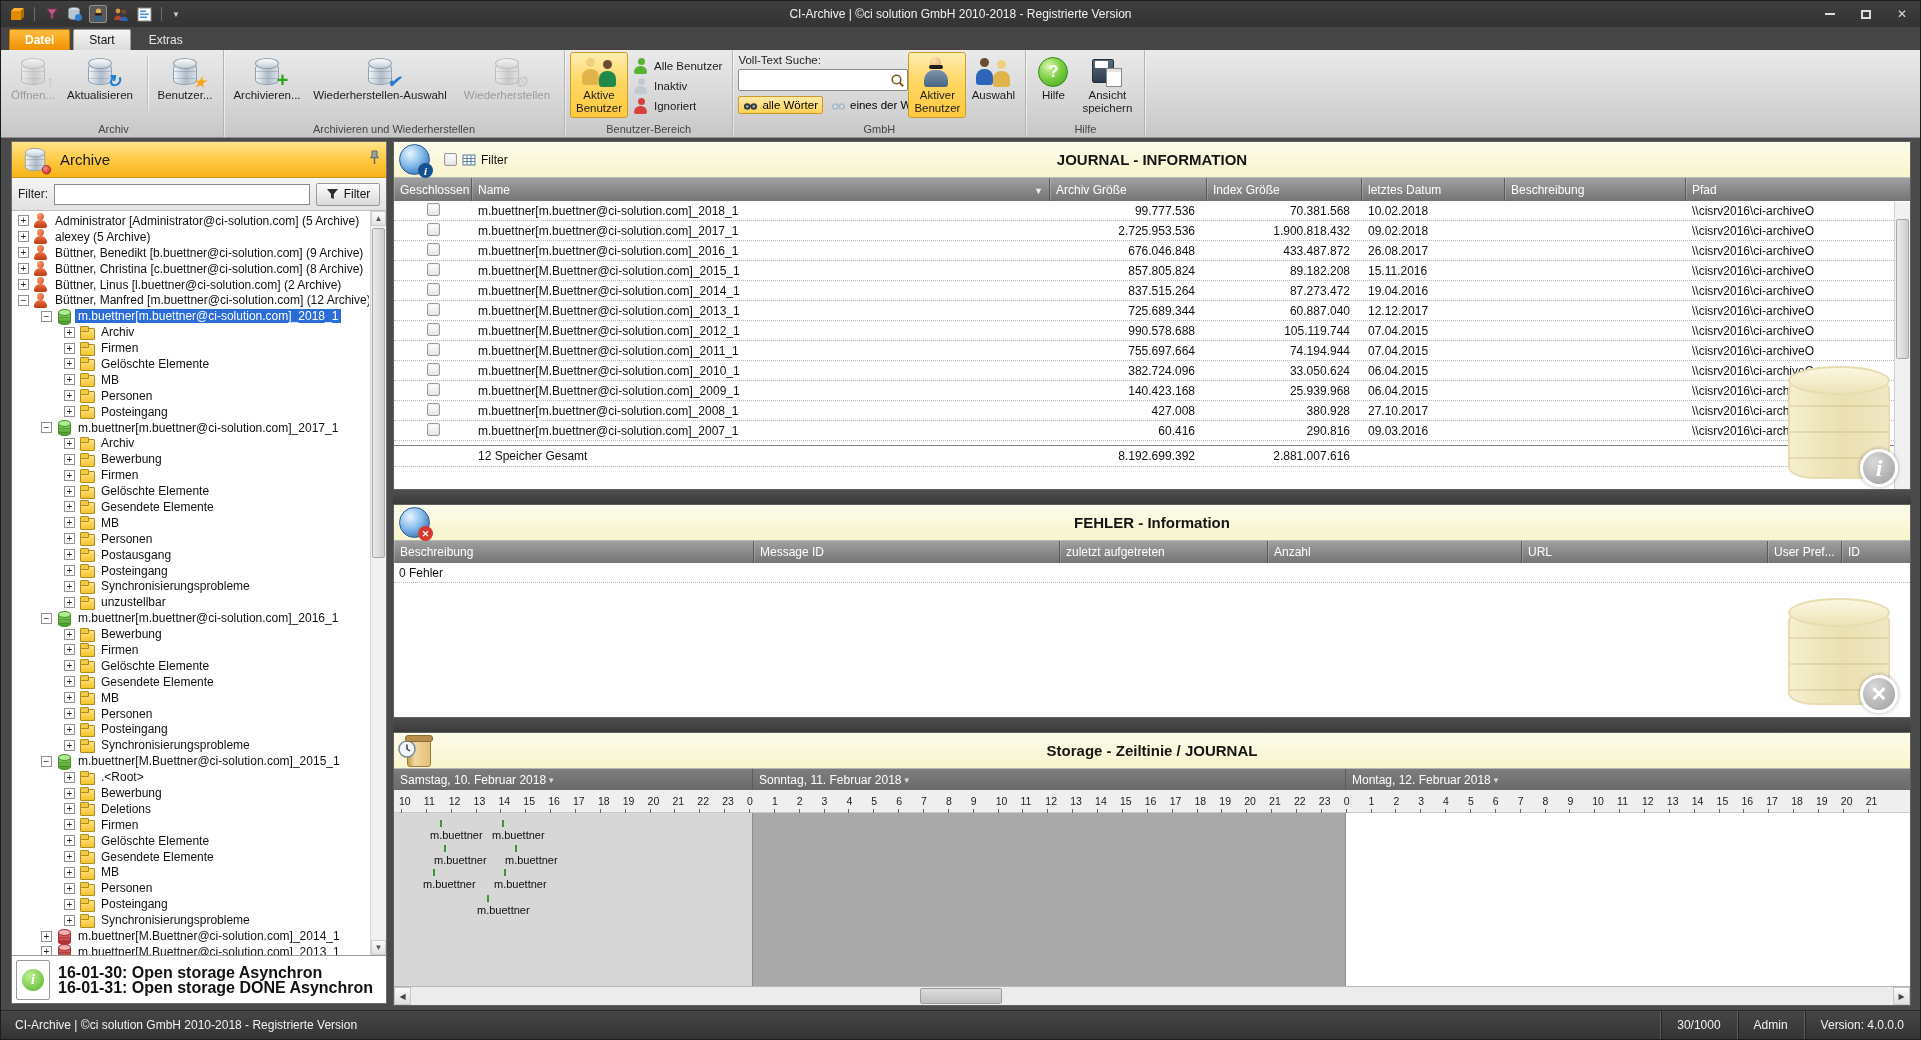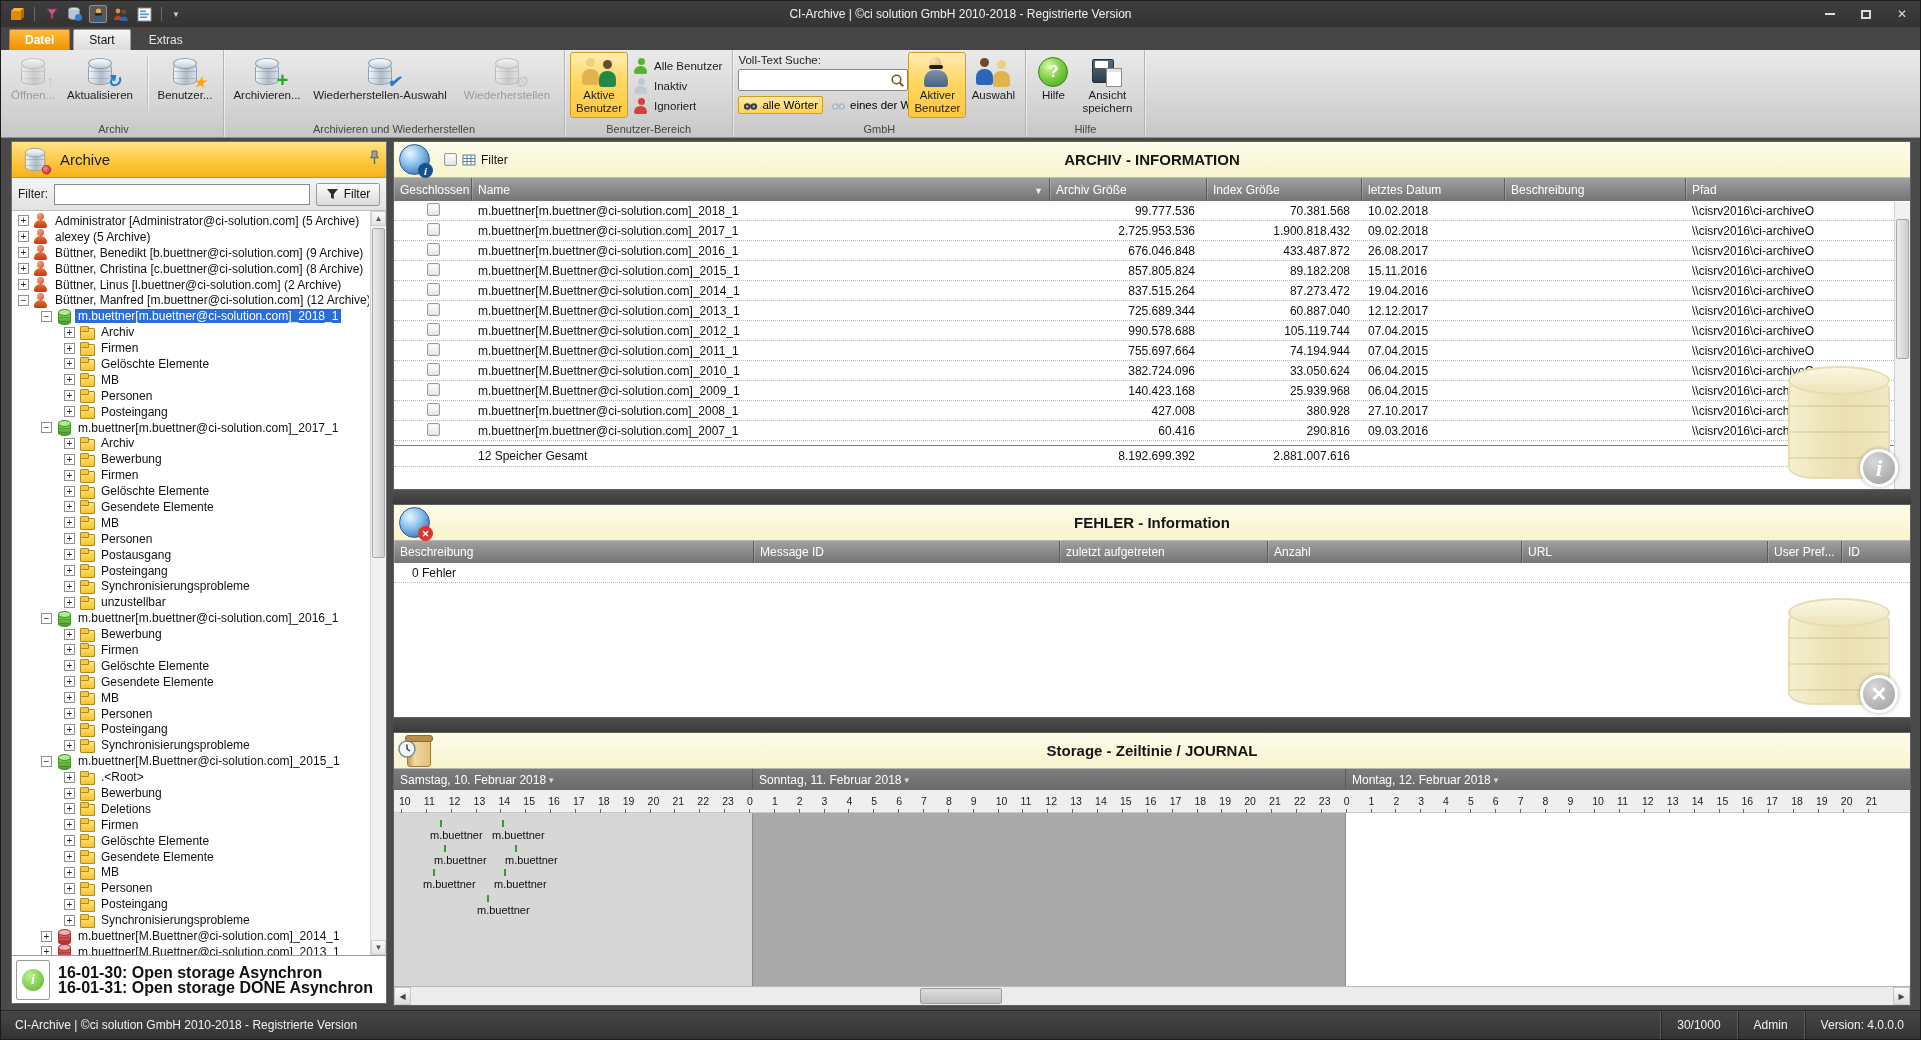--- a/index.html
+++ b/index.html
@@ -162,21 +162,21 @@
 .totalrow{display:grid;grid-template-columns:78px 578px 157px 155px 143px 181px auto;height:22px;border-top:1px solid #7e7e7e;border-bottom:1px dotted #b9b9b9;margin-top:4px;font-size:12px;align-items:center;color:#101010}
 .totalrow>div{padding:0 6px;white-space:nowrap}
 .totalrow>div:nth-child(3),.totalrow>div:nth-child(4){text-align:right;padding-right:12px}
 .avtrack{position:absolute;right:0;top:60px;bottom:0;width:16px;background:#f1f1f1;border-left:1px solid #d0d0d0}
 .avthumb{position:absolute;left:1px;right:1px;top:17px;height:140px;background:linear-gradient(90deg,#ebebeb,#cdcdcd);border:1px solid #a8a8a8;border-radius:2px}
 
 .fhead{display:grid;grid-template-columns:360px 306px 208px 254px 246px 74px auto;height:22px;background:linear-gradient(#a0a0a0,#747474);color:#fff;font-size:12px;align-items:stretch}
 .fhead>div{padding:0 6px;display:flex;align-items:center;border-right:1px solid rgba(85,85,85,.9);box-shadow:inset 1px 0 0 rgba(255,255,255,.18);overflow:hidden;white-space:nowrap}
 .fhead>div:last-child{border-right:none}
 .frow{display:grid;grid-template-columns:360px 306px 208px 254px 246px 74px auto;height:20px;border-bottom:1px dotted #b9b9b9;font-size:12px;align-items:center;color:#101010}
-.frow>div{padding:0 18px}
+.frow>div{padding:0 5px}
 
 
 .wm{position:absolute;right:12px;width:118px;pointer-events:none}
 .p-archiv .wm{bottom:2px;height:126px}
 .p-fehler .wm{bottom:4px;height:120px}
 .wm::before{content:"";position:absolute;left:8px;right:8px;top:16px;bottom:8px;background:repeating-linear-gradient(180deg,rgba(190,175,120,.3) 0 2px,transparent 2px 26px),linear-gradient(90deg,#f6efce,#eadfb0 55%,#f1e9c4);border:2px solid #e7dcb2;border-radius:26px/12px}
 .wm::after{content:"";position:absolute;left:8px;right:8px;top:5px;height:25px;background:linear-gradient(#fbf7e2,#eee3b8);border:2px solid #e7dcb2;border-radius:50%}
 .wbadge{position:absolute;right:0;bottom:0;width:38px;height:38px;border-radius:50%;background:radial-gradient(circle at 35% 30%,#d9d9d9,#9c9c9c);border:3px solid #fff;box-shadow:0 0 4px rgba(0,0,0,.35);color:#fff;display:flex;align-items:center;justify-content:center;font-size:24px;font-weight:bold;z-index:2}
 .wbadge.wi::before{content:"i";font-style:italic;font-family:"Liberation Serif",serif}
 .wbadge.wx::before{content:"✕";font-size:20px}
@@ -733,21 +733,21 @@
         <span>16-01-30: Open storage Asynchron</span>
         <span>16-01-31: Open storage DONE Asynchron</span>
       </div>
     </div>
   </div>
 
   <div class="rcol">
 
     <div class="panel p-archiv">
       <div class="phead">
-        <div class="ptitle">ARCHIV - INFORMATION</div>
+        <div class="ptitle">JOURNAL - INFORMATION</div>
         <span class="iconwrap globe">
             <span class="gbadge gi"></span>
           </span>
         <div class="archfilter">
           <span class="cb"></span>
           <svg width="14" height="12">
               <rect x="1" y="1" width="12" height="10" fill="#fff" stroke="#5b7fa6"></rect>
               <line x1="1" y1="4.5" x2="13" y2="4.5" stroke="#5b7fa6"></line>
               <line x1="1" y1="7.5" x2="13" y2="7.5" stroke="#5b7fa6"></line>
               <line x1="5" y1="1" x2="5" y2="11" stroke="#5b7fa6"></line>

